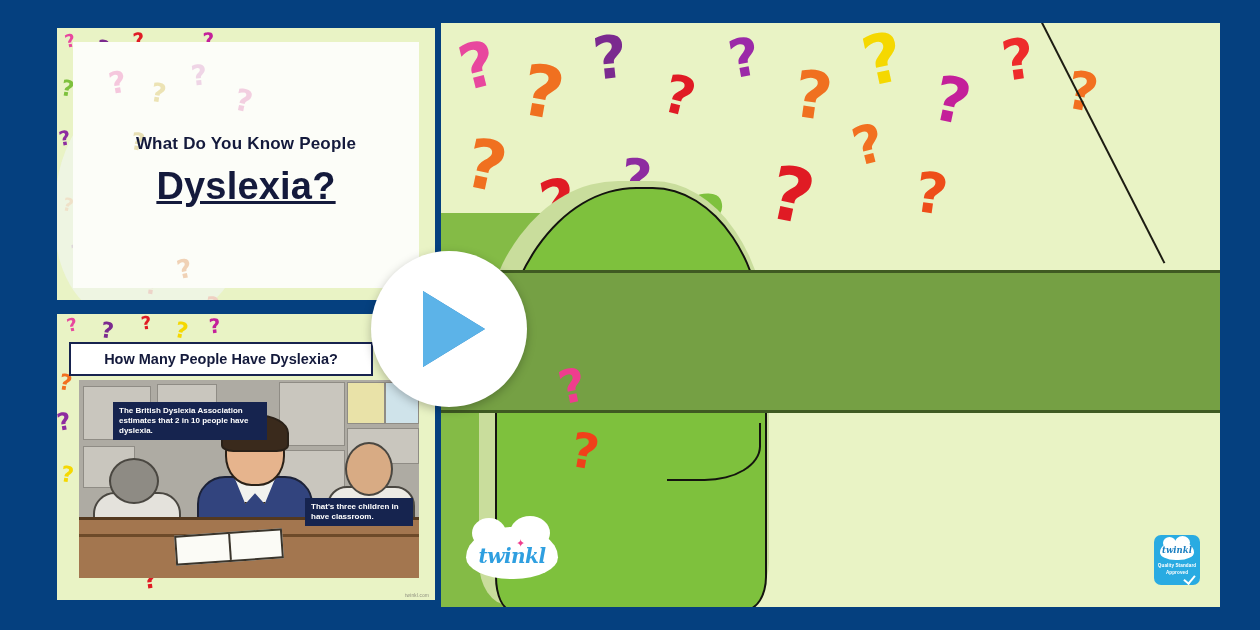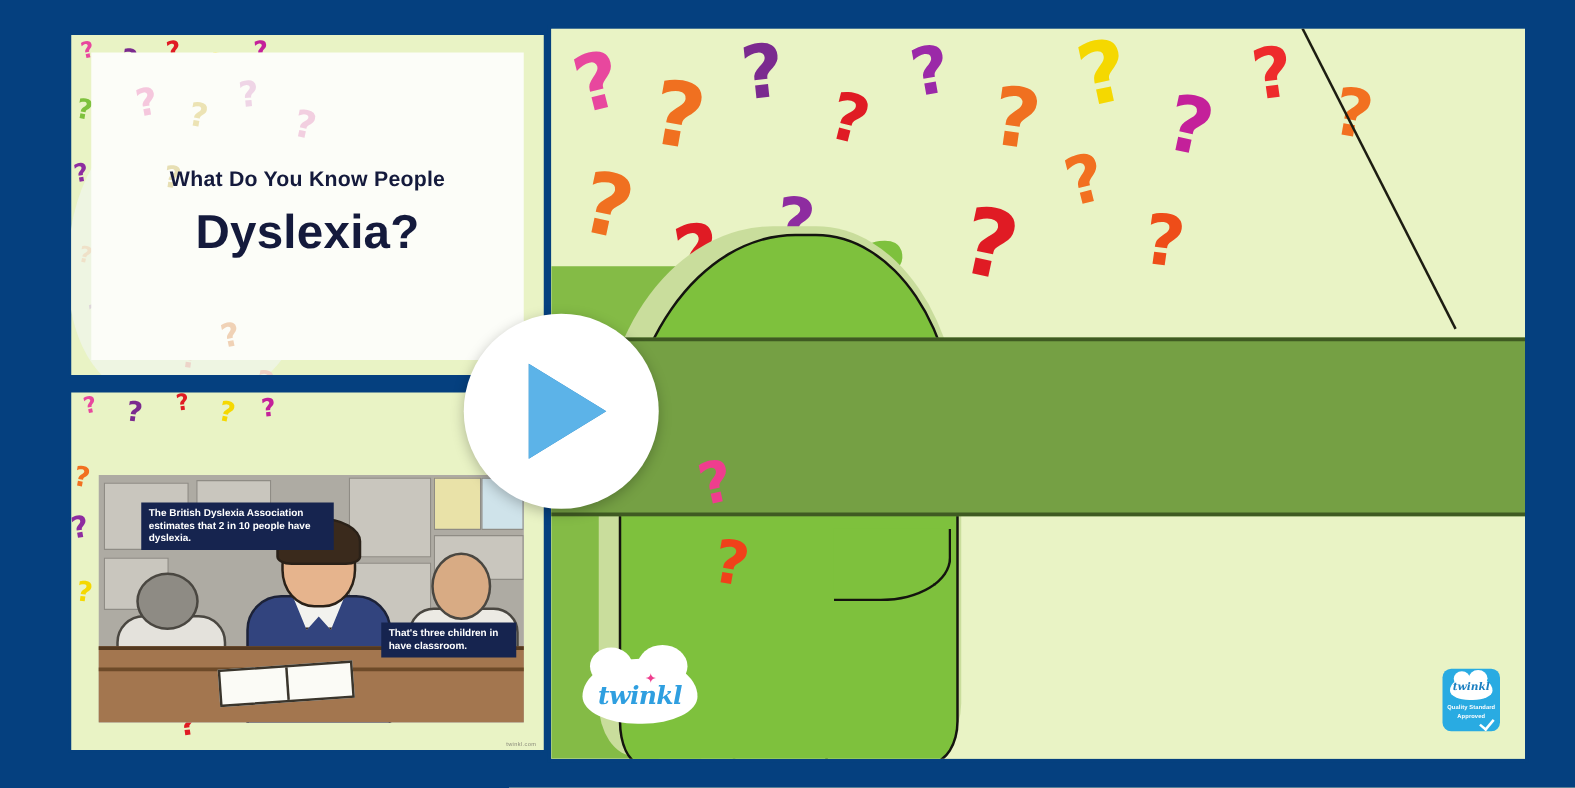--- a/index.html
+++ b/index.html
@@ -25,21 +25,21 @@
   .card-white{
     position:absolute;left:16px;top:14px;right:16px;bottom:12px;
     background:#fcfdf8;
   }
   .t1-title-small{
     position:absolute;left:0;right:0;top:92px;text-align:center;
     font-size:17px;font-weight:bold;color:#141a3c;letter-spacing:.2px;
   }
   .t1-title-big{
     position:absolute;left:0;right:0;top:123px;text-align:center;
-    font-size:38px;font-weight:bold;color:#141a3c;letter-spacing:.2px;
+    font-size:38px;font-weight:bold;color:#141a3c;letter-spacing:.2px;text-decoration:underline;
   }
   
   .ghost-head{
     position:absolute;left:-2px;top:60px;width:190px;height:230px;
     background:#eef4e6;opacity:.85;
     border-radius:46% 52% 40% 34% / 52% 46% 40% 40%;
   }
 
   
   .t2-titlebar{
@@ -234,20 +234,21 @@
         <span class="qm" style="left: 44px; top: 6px; font-size: 22px; color: rgb(123, 42, 143); transform: rotate(8deg);">?</span>
         <span class="qm" style="left: 84px; top: 0px; font-size: 18px; color: rgb(224, 27, 36); transform: rotate(-8deg);">?</span>
         <span class="qm" style="left: 118px; top: 6px; font-size: 22px; color: rgb(245, 216, 0); transform: rotate(12deg);">?</span>
         <span class="qm" style="left: 152px; top: 2px; font-size: 20px; color: rgb(196, 32, 154); transform: rotate(-6deg);">?</span>
         <span class="qm" style="left: 2px; top: 58px; font-size: 22px; color: rgb(242, 112, 32); transform: rotate(10deg);">?</span>
         <span class="qm" style="left: 0px; top: 96px; font-size: 24px; color: rgb(142, 44, 160); transform: rotate(-10deg);">?</span>
         <span class="qm" style="left: 4px; top: 150px; font-size: 22px; color: rgb(245, 216, 0); transform: rotate(8deg);">?</span>
         <span class="qm" style="left: 86px; top: 254px; font-size: 24px; color: rgb(224, 27, 36); transform: rotate(-8deg);">?</span>
       </div>
 
+    <div class="t2-titlebar">How Many People Have Dyslexia?</div>
 
     <div class="t2-photo">
       <div class="room-bg"></div>
       <div class="shelf" style="left:4px;top:6px;width:66px;height:52px;"></div>
       <div class="shelf" style="left:78px;top:4px;width:58px;height:44px;"></div>
       <div class="shelf" style="left:200px;top:2px;width:64px;height:62px;"></div>
       <div class="shelf" style="left:268px;top:2px;width:36px;height:40px;background:#e9e2a8;"></div>
       <div class="shelf" style="left:306px;top:2px;width:32px;height:40px;background:#cfe3ea;"></div>
       <div class="shelf" style="left:268px;top:48px;width:70px;height:34px;"></div>
       <div class="shelf" style="left:200px;top:70px;width:64px;height:50px;"></div>

